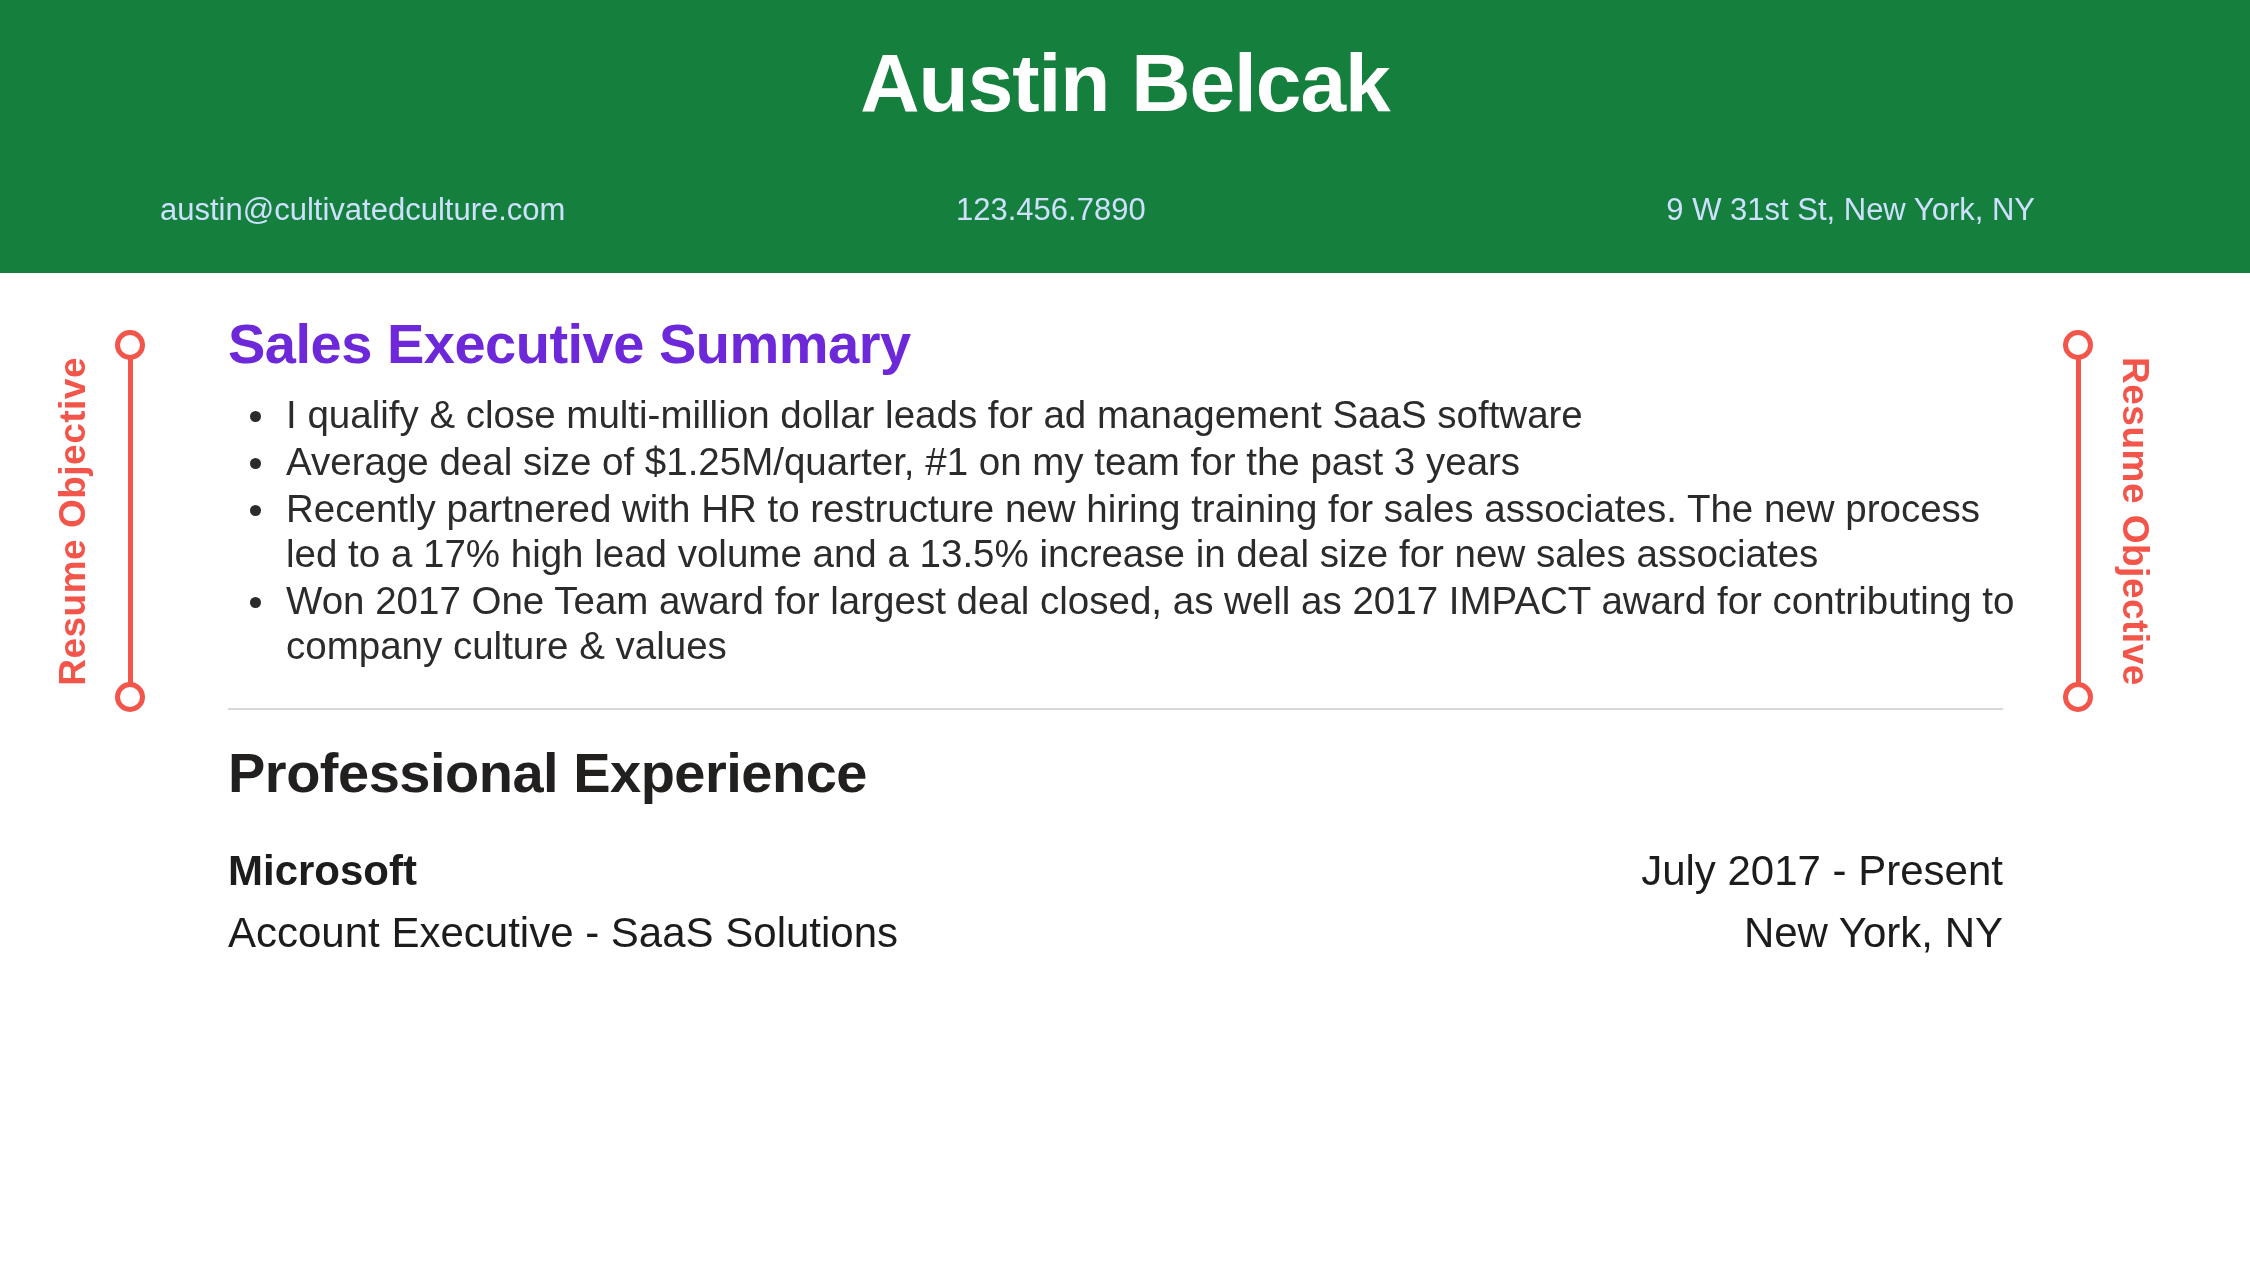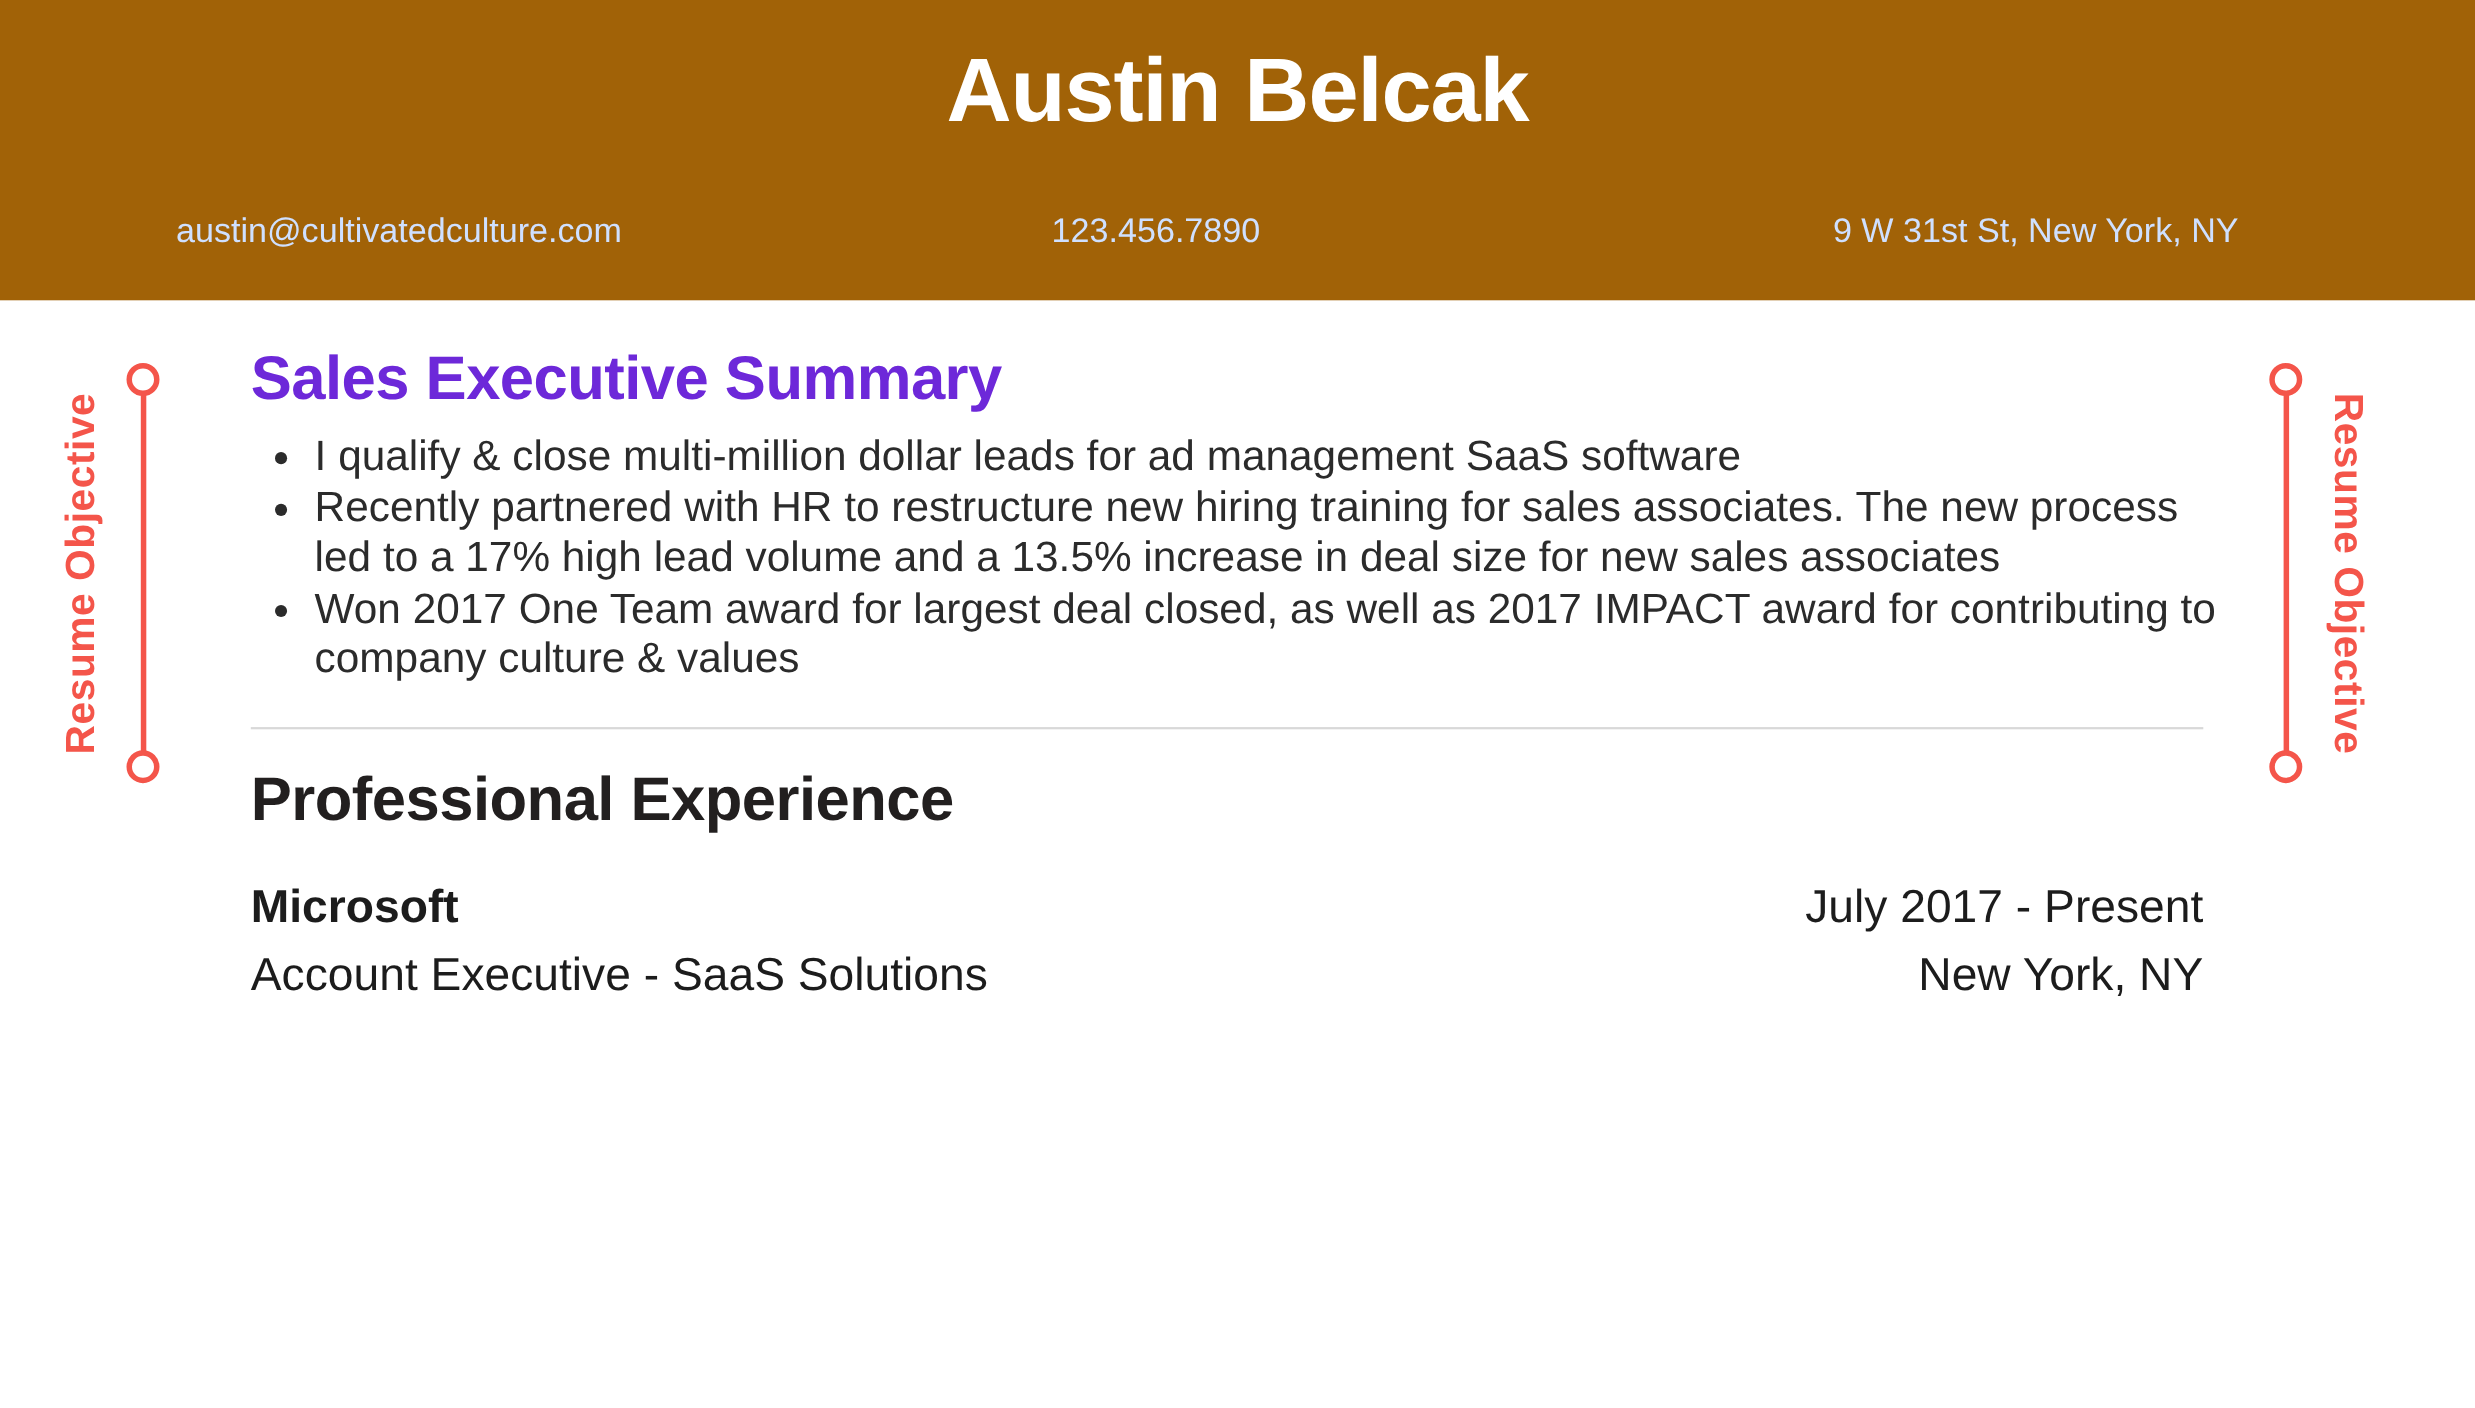--- a/index.html
+++ b/index.html
@@ -15,21 +15,21 @@
     position: relative;
   }
 
   
   .header {
     position: absolute;
     left: 0;
     top: 0;
     width: 2250px;
     height: 322px;
-    background: #a16207;
+    background: #15803d;
     box-sizing: border-box;
   }
   .header-name {
     position: absolute;
     left: 0;
     top: 40px;
     width: 2250px;
     text-align: center;
     color: #ffffff;
     font-size: 82px;
@@ -215,20 +215,21 @@
   </div>
 </div>
 
 <div class="page-body">
   <div class="content">
 
     <h2 class="section-title">Sales Executive Summary</h2>
 
     <ul class="bullets">
       <li>I qualify &amp; close multi-million dollar leads for ad management SaaS software</li>
+      <li>Average deal size of $1.25M/quarter, #1 on my team for the past 3 years</li>
       <li>Recently partnered with HR to restructure new hiring training for sales associates. The new process led to a 17% high lead volume and a 13.5% increase in deal size for new sales associates</li>
       <li>Won 2017 One Team award for largest deal closed, as well as 2017 IMPACT award for contributing to company culture &amp; values</li>
     </ul>
 
     <hr class="divider">
 
     <h2 class="exp-title">Professional Experience</h2>
 
     <div class="job">
       <div class="job-row">

